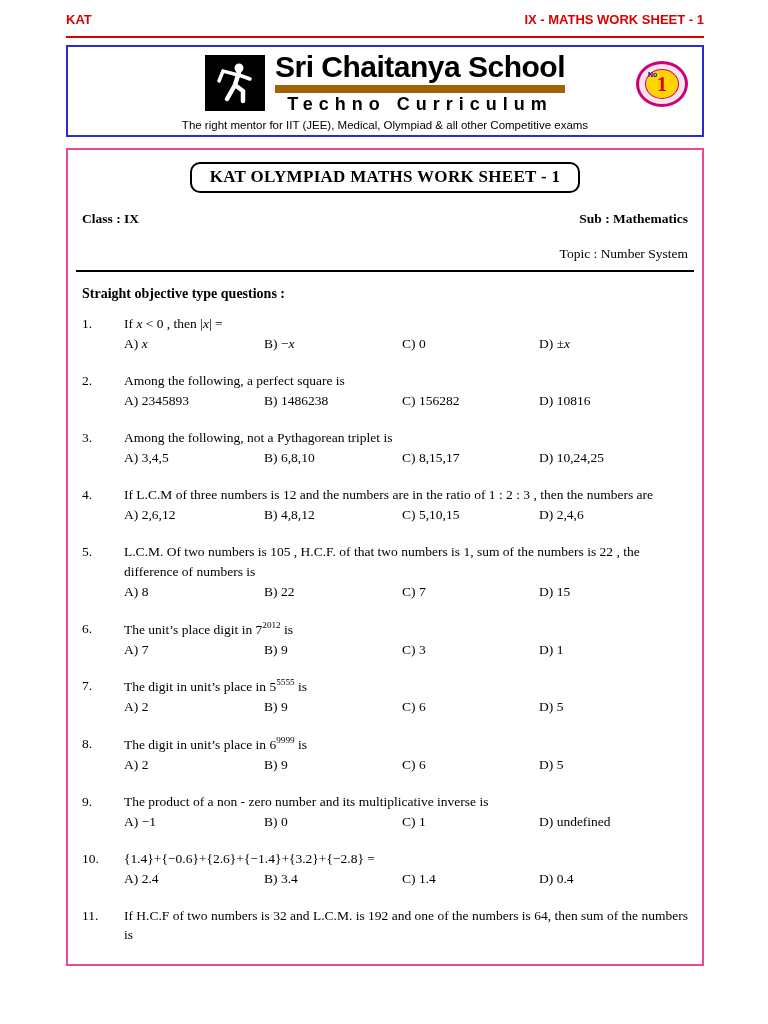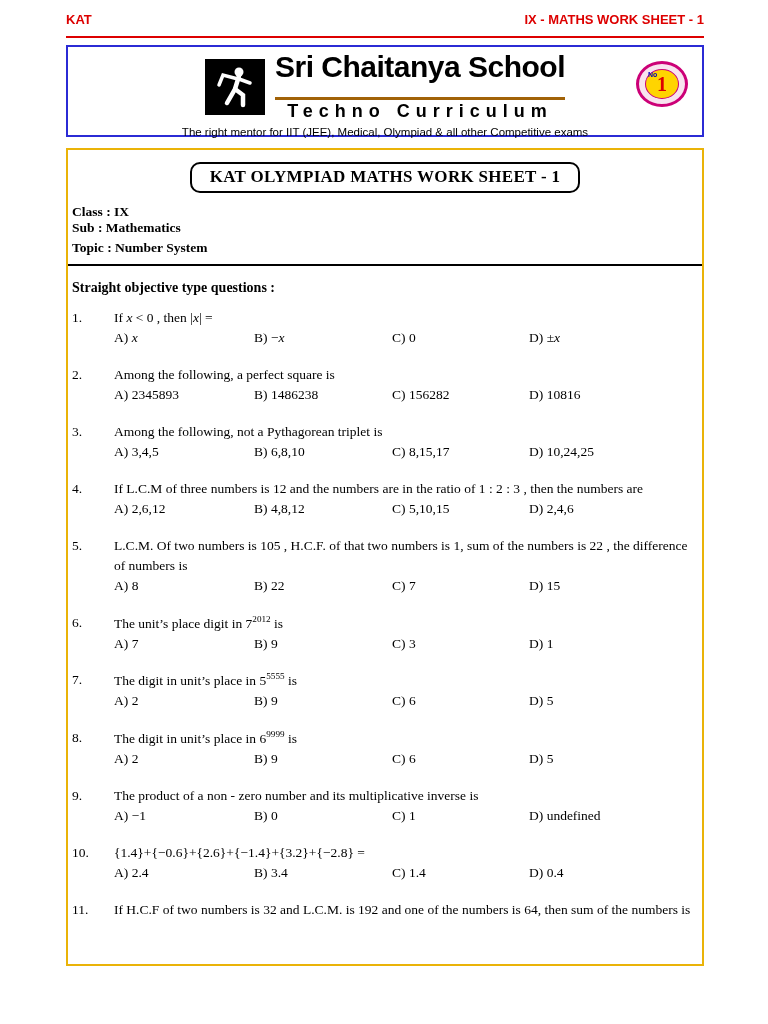--- a/index.html
+++ b/index.html
@@ -30,21 +30,21 @@
   }
   .logo-textcol { text-align:center; }
   .school-name {
     font-family:"Liberation Sans", sans-serif; font-size:30px; line-height:1.02;
     letter-spacing:-0.5px; white-space:nowrap;
   }
   .school-name .bold-part { font-weight:bold;margin-top:40px; }
   .school-name .light-part { font-weight:bold; }
   .school-sub {
     font-family:"Liberation Sans", sans-serif; font-weight:bold; font-size:18px;
-    letter-spacing:6px; border-top:3px solid #a16207; margin-top:14px; padding-top:1px; white-space:nowrap;
+    letter-spacing:6px; border-top:8px solid #a16207; margin-top:2px; padding-top:1px; white-space:nowrap;
   }
   .tagline {
     text-align:center; font-family:"Liberation Sans", sans-serif; font-weight:normal;
     font-size:11.5px; margin-top:4px;
   }
   .badge {
     position:absolute; right:14px; top:14px; width:52px; height:46px;
     border:3px solid #cc0077; border-radius:50%; background:#f8e3ef;
     display:flex; align-items:center; justify-content:center;
   }
@@ -57,32 +57,32 @@
     position:absolute; left:2px; top:1px; font-family:"Liberation Sans", sans-serif;
     font-size:7px; font-weight:bold; color:#0000bb;
   }
   .badge-one {
     font-family:"Liberation Serif", serif; font-weight:bold; font-size:20px; color:#dd0000;
   }
 
   
   .content-box {
     position:absolute; left:66px; right:64px; top:148px; bottom:58px;
-    border:2px solid #eab308; background:#fff; padding:12px 4px; overflow:hidden;
+    border:2px solid #ec4899; background:#fff; padding:12px 14px; overflow:hidden;
   }
   .title-wrap { text-align:center; }
   .title-box {
     display:inline-block; border:2px solid #000; border-radius:10px;
     padding:3px 18px 4px 18px; font-weight:bold; font-size:17px; letter-spacing:0.3px;
   }
   .meta-row {
-    margin-top:11px; display:flex; justify-content:space-between;
-    font-weight:bold; font-size:13.5px;flex-direction:column;
-  }
-  .topic-line { font-weight:bold; font-size:13.5px; margin-top:4px; }
+    margin-top:18px; display:flex; justify-content:space-between;
+    font-weight:bold; font-size:13.5px;
+  }
+  .topic-line { font-weight:normal; font-size:13.5px; margin-top:19px;text-align:right; }
   .divider { height:1.5px; background:#000; margin:8px -6px 0 -6px; }
   .section-heading { font-weight:bold; font-size:14px; margin-top:14px; }
 
   .questions { margin-top:12px; }
   .q { position:relative; padding-left:42px; margin-bottom:17px; font-size:13.5px; line-height:1.45; }
   .qno { position:absolute; left:0; top:0; }
   .opts { display:grid; grid-template-columns:140px 138px 137px 1fr; margin-top:1px; }
   .opt { white-space:nowrap; }
   sup { font-size:0.68em; }
   i { font-style:italic; }

